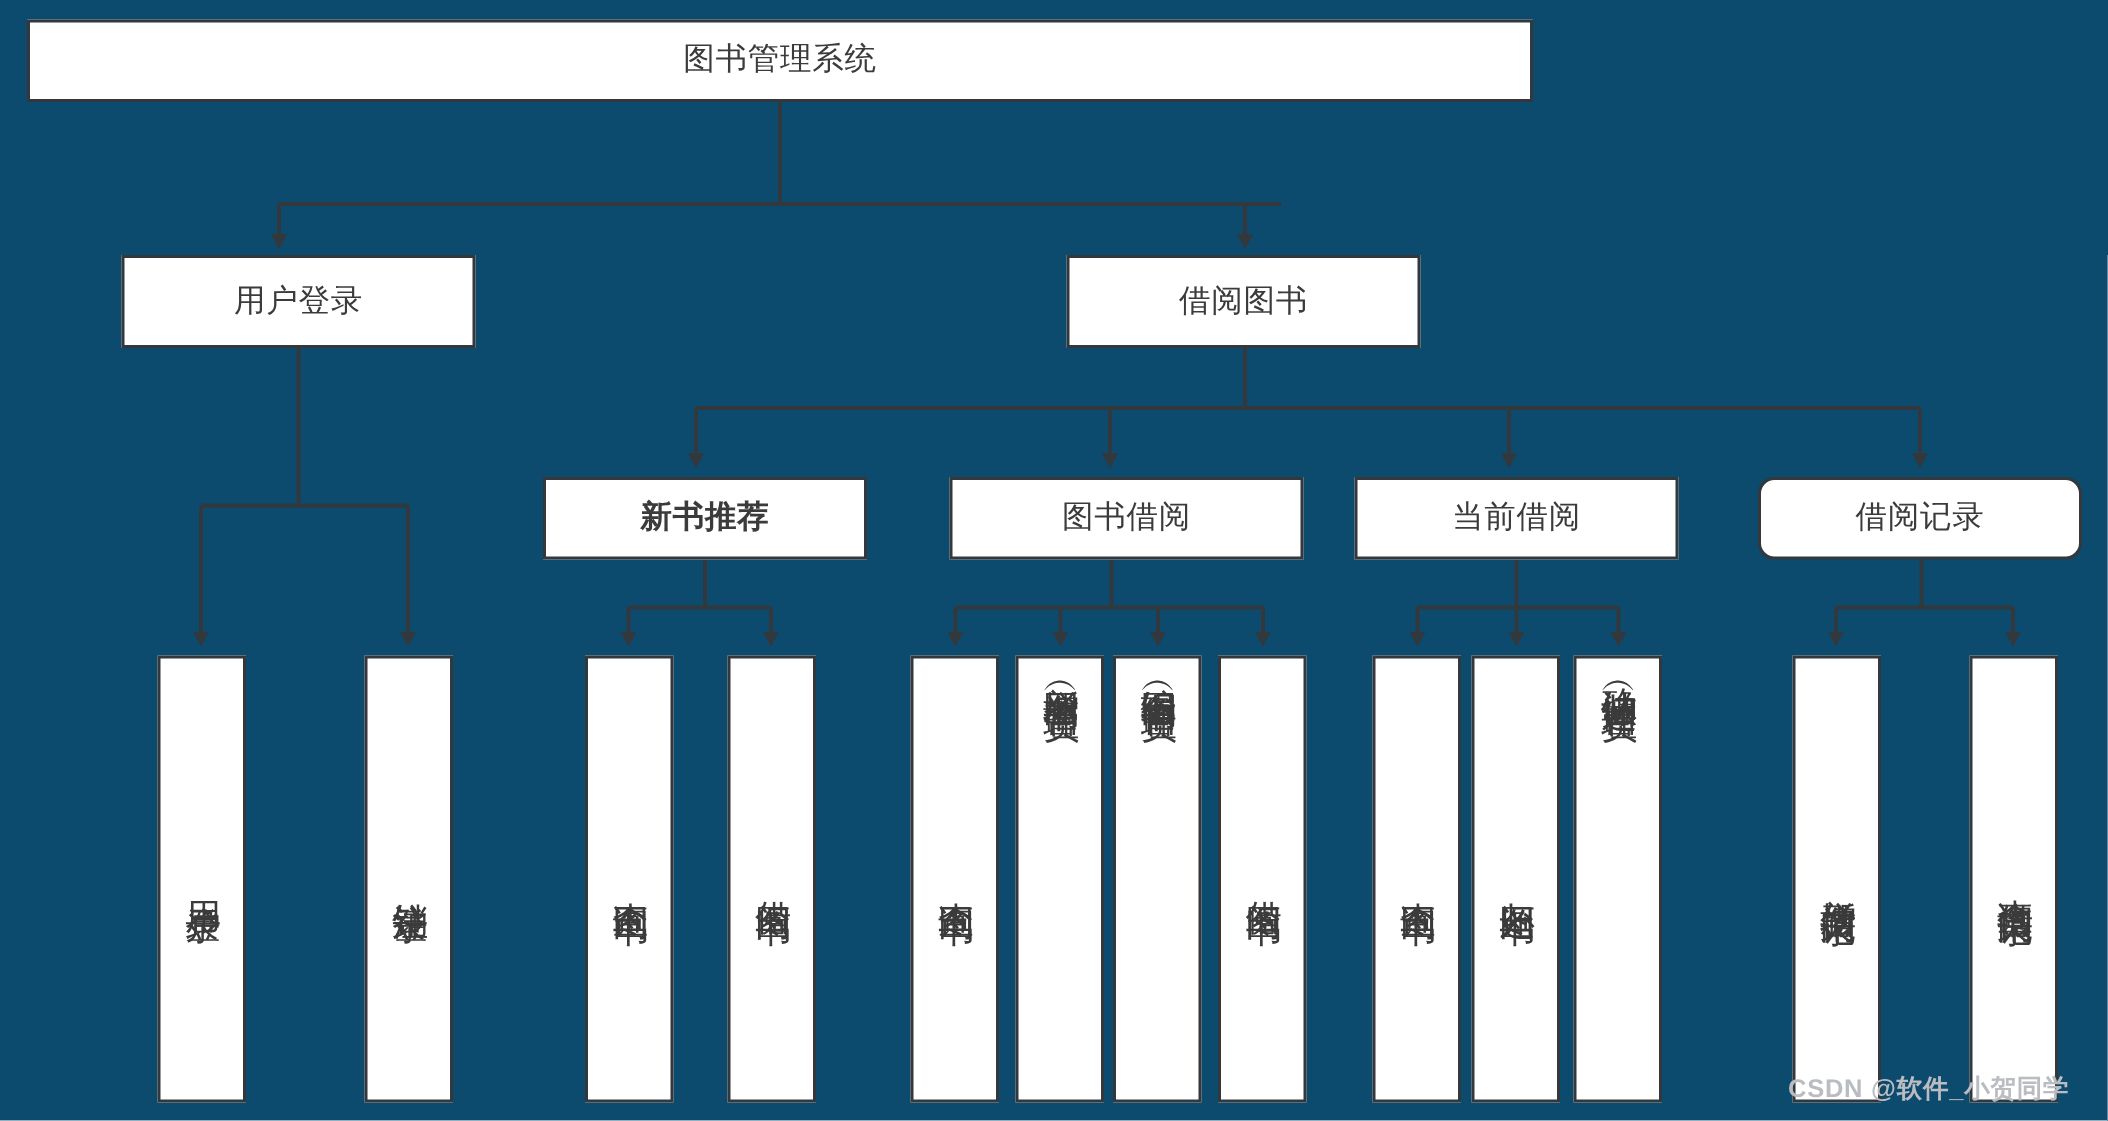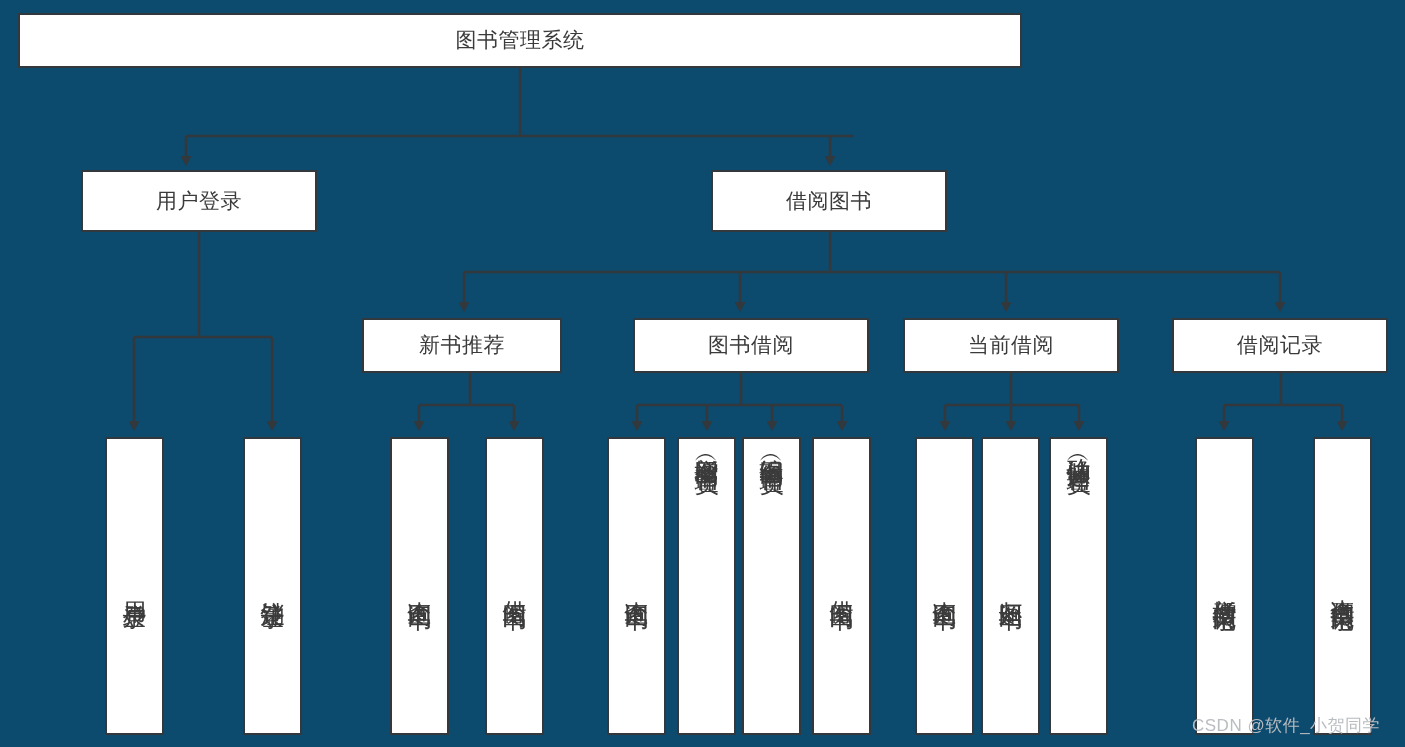--- a/index.html
+++ b/index.html
@@ -136,33 +136,33 @@
   </div>
 
   <div class="node h-node" style="left:81px; top:170px; width:236px; height:62px;">
     <span class="node-label">用户登录</span>
   </div>
 
   <div class="node h-node" style="left:711px; top:170px; width:236px; height:62px;">
     <span class="node-label">借阅图书</span>
   </div>
 
-  <div class="node h-node" style="left:362px; top:318px; width:200px; height:55px;">
+  <div class="node h-node" style="left:362px; top:318px; width:216px; height:55px;font-weight:bold;">
     <span class="node-label">新书推荐</span>
   </div>
 
   <div class="node h-node" style="left:633px; top:318px; width:236px; height:55px;">
     <span class="node-label">图书借阅</span>
   </div>
 
   <div class="node h-node" style="left:903px; top:318px; width:216px; height:55px;">
     <span class="node-label">当前借阅</span>
   </div>
 
-  <div class="node h-node" style="left:1172px; top:318px; width:216px; height:55px;">
+  <div class="node h-node" style="left:1172px; top:318px; width:216px; height:55px;border-radius:11px;">
     <span class="node-label">借阅记录</span>
   </div>
 
   <div class="node v-node center-text" style="left:105px; top:437px; width:59px; height:298px;">
     <span class="node-label">用户登录</span>
   </div>
 
   <div class="node v-node center-text" style="left:243px; top:437px; width:59px; height:298px;">
     <span class="node-label">注销登录</span>
   </div>
@@ -204,15 +204,15 @@
   </div>
 
   <div class="node v-node center-text" style="left:1195px; top:437px; width:59px; height:298px;">
     <span class="node-label">新增借阅记录</span>
   </div>
 
   <div class="node v-node center-text" style="left:1313px; top:437px; width:59px; height:298px;">
     <span class="node-label">查询借阅记录</span>
   </div>
 
-  <div class="watermark" style="left:1192px; top:714px;">CSDN @软件_小贺同学</div>
+  <div class="watermark" style="left:1192px; top:714px;font-weight:bold;">CSDN @软件_小贺同学</div>
 
 </div>
 
 </body></html>

